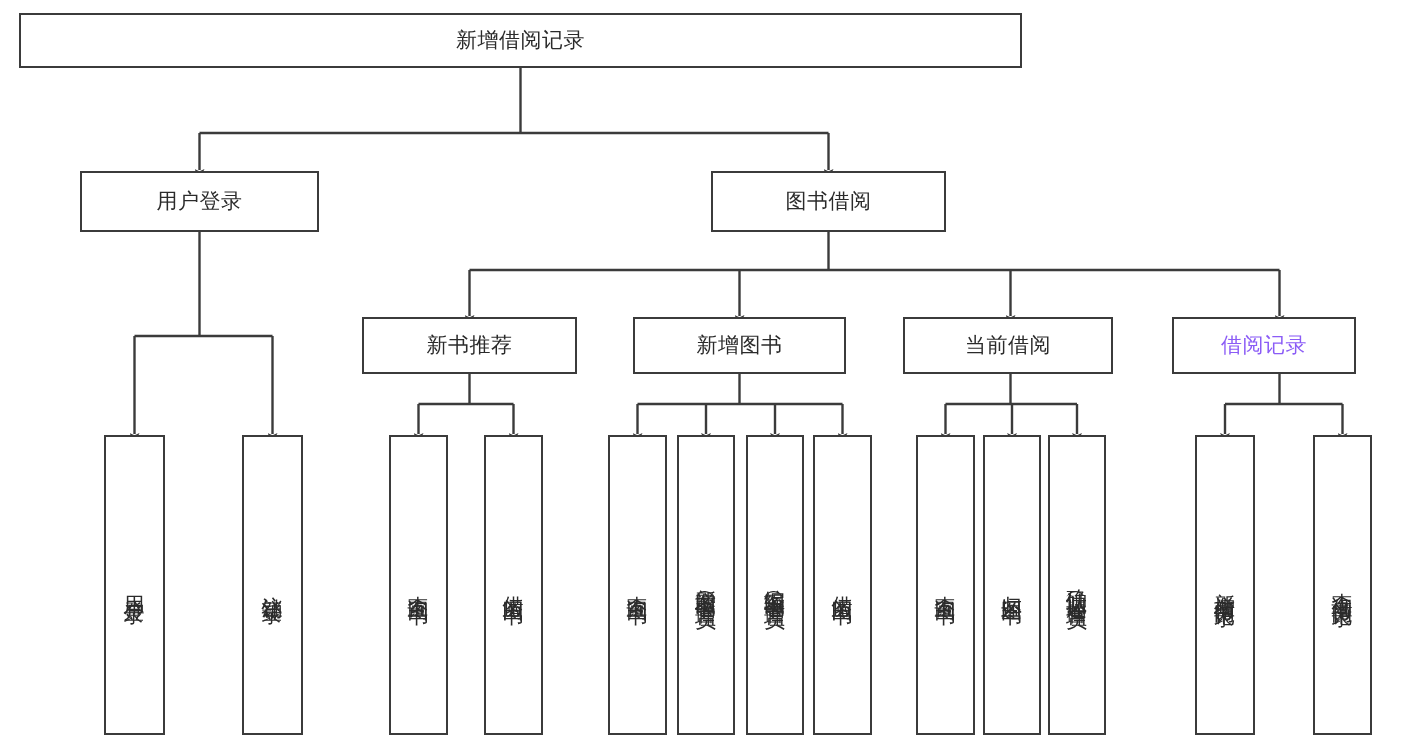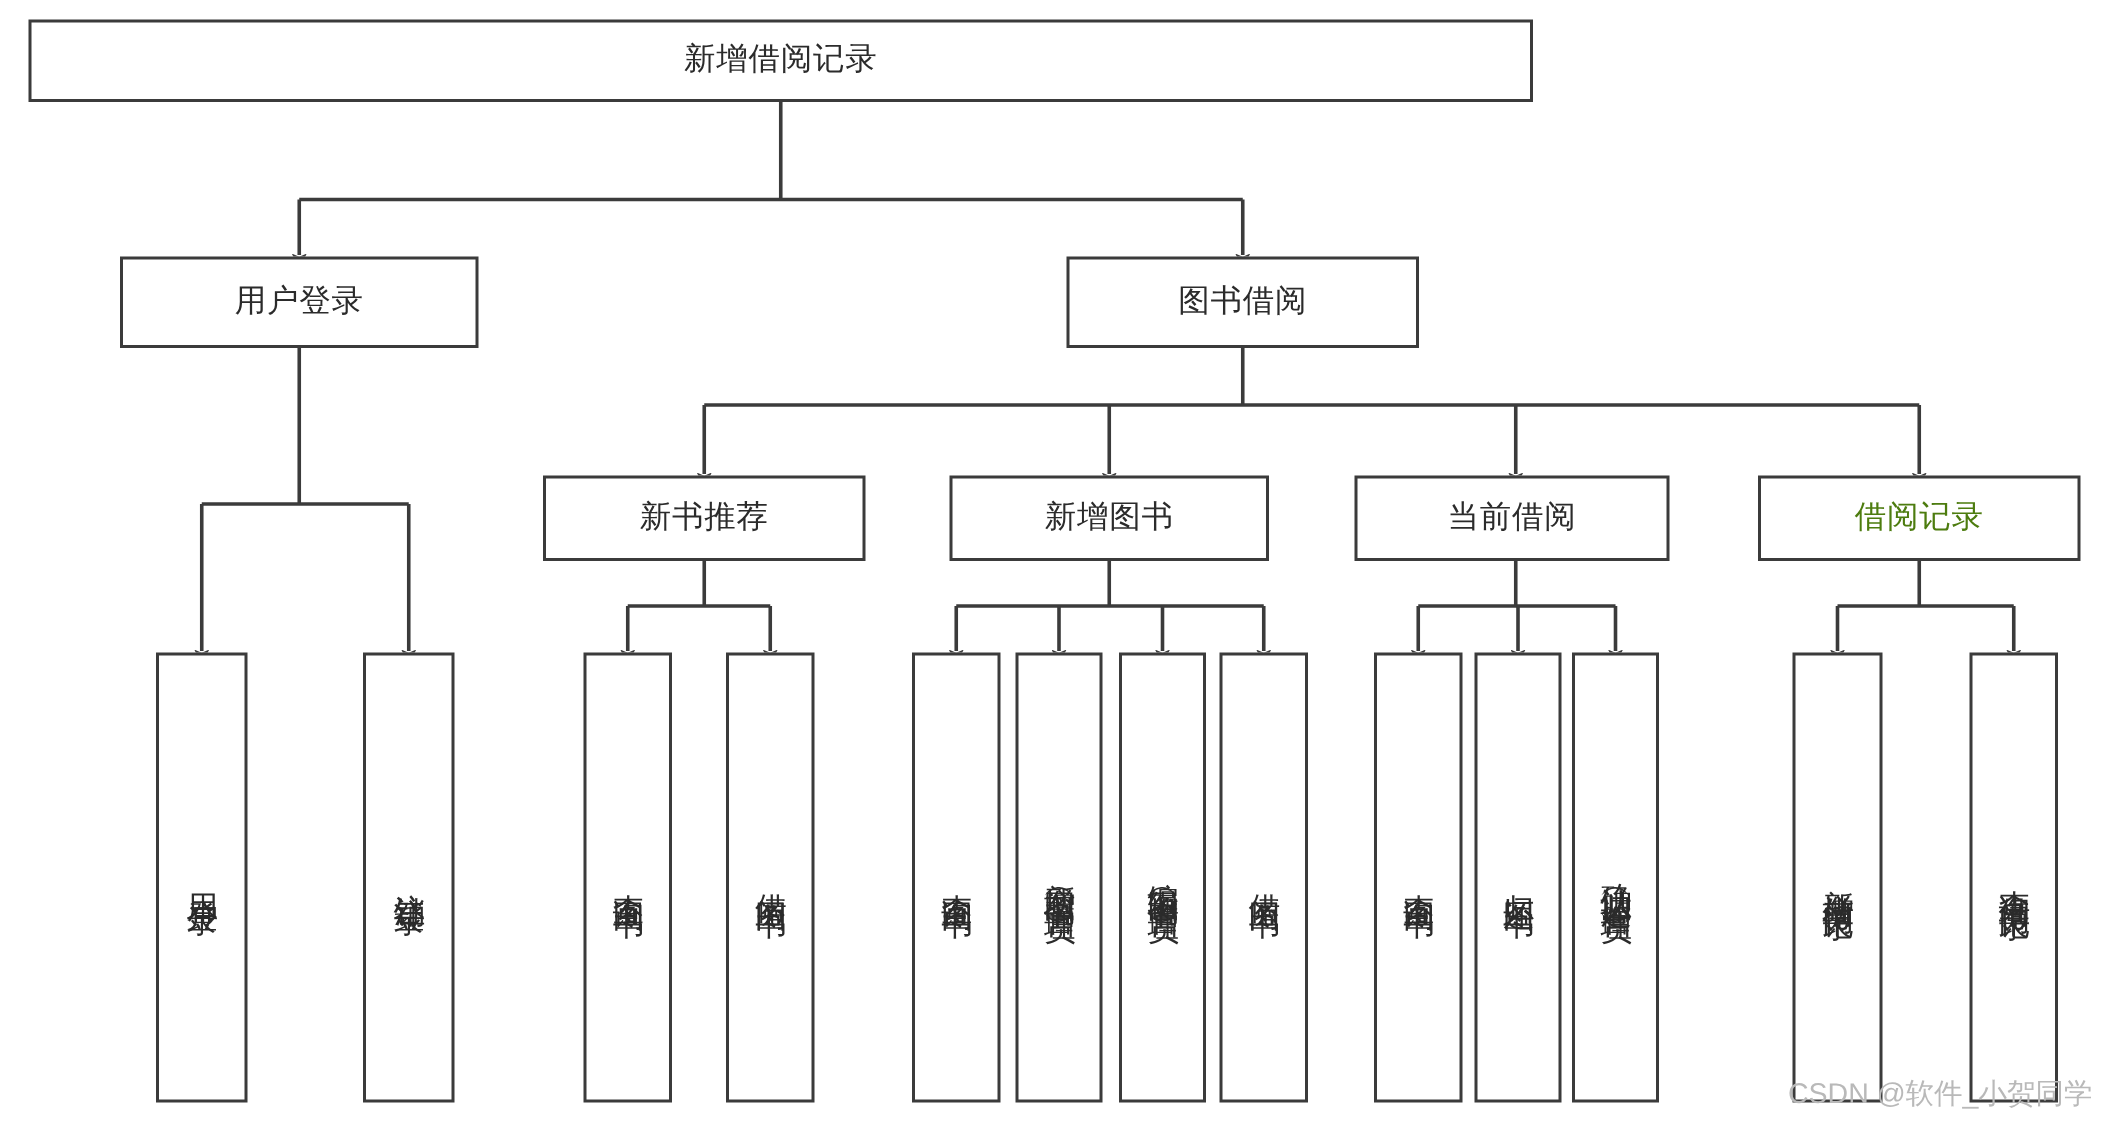--- a/index.html
+++ b/index.html
@@ -124,21 +124,21 @@
       </div>
       <div class="node horizontal" style="left: 362px; top: 317px; width: 215px; height: 57px; border-color: rgb(59, 59, 59); color: rgb(43, 43, 43);">
         <span class="label">新书推荐</span>
       </div>
       <div class="node horizontal" style="left: 633px; top: 317px; width: 213px; height: 57px; border-color: rgb(59, 59, 59); color: rgb(43, 43, 43);">
         <span class="label">新增图书</span>
       </div>
       <div class="node horizontal" style="left: 903px; top: 317px; width: 210px; height: 57px; border-color: rgb(59, 59, 59); color: rgb(43, 43, 43);">
         <span class="label">当前借阅</span>
       </div>
-      <div class="node horizontal" style="left: 1172px; top: 317px; width: 215px; height: 57px; border-color: rgb(59, 59, 59); color: #4d7c0f;">
+      <div class="node horizontal" style="left: 1172px; top: 317px; width: 184px; height: 57px; border-color: rgb(59, 59, 59); color: #8b5cf6;">
         <span class="label">借阅记录</span>
       </div>
       <div class="node vertical" style="left: 104px; top: 435px; width: 61px; height: 300px; border-color: rgb(59, 59, 59); color: rgb(43, 43, 43);">
         <span class="label">用户登录</span>
       </div>
       <div class="node vertical" style="left: 242px; top: 435px; width: 61px; height: 300px; border-color: rgb(59, 59, 59); color: rgb(43, 43, 43);">
         <span class="label">注销登录</span>
       </div>
       <div class="node vertical" style="left: 389px; top: 435px; width: 59px; height: 300px; border-color: rgb(59, 59, 59); color: rgb(43, 43, 43);">
         <span class="label">查询图书</span>
@@ -168,15 +168,14 @@
         <span class="label">确认归还（管理员）</span>
       </div>
       <div class="node vertical" style="left: 1195px; top: 435px; width: 60px; height: 300px; border-color: rgb(59, 59, 59); color: rgb(43, 43, 43);">
         <span class="label">新增借阅记录</span>
       </div>
       <div class="node vertical" style="left: 1313px; top: 435px; width: 59px; height: 300px; border-color: rgb(59, 59, 59); color: rgb(43, 43, 43);">
         <span class="label">查询借阅记录</span>
       </div>
     </div>
 
-  <div class="watermark" style="left: 1192px; top: 716px; color: rgb(185, 185, 185);">CSDN @软件_小贺同学</div>
 
 </div>
 
 </body></html>

